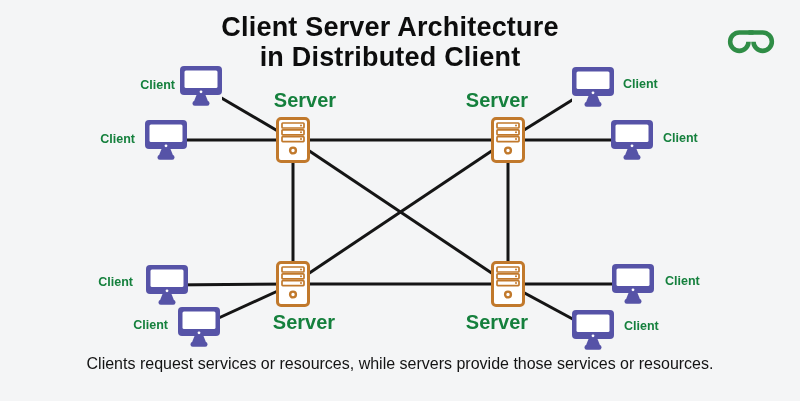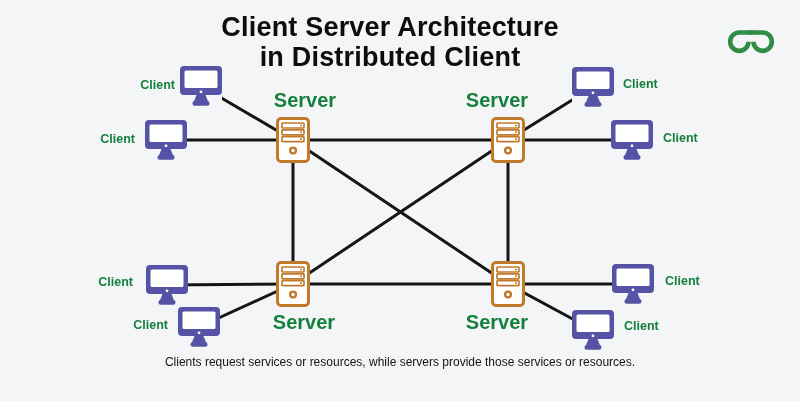--- a/index.html
+++ b/index.html
@@ -33,21 +33,21 @@
   }
   .client-label { font-size: 12.5px; }
   .server-label { font-size: 20px; }
   .anchor-right { transform: translate(-100%, -50%); }
   .anchor-left  { transform: translate(0, -50%); }
   .anchor-above { transform: translate(-50%, -100%); }
   .anchor-below { transform: translate(-50%, 0); }
   .caption {
     position: absolute; top: 355px; left: 0; width: 800px;
     text-align: center; color: #141414;
-    font-size: 12px; font-weight: 400;
+    font-size: 16px; font-weight: 400;
     z-index: 3;
   }
 </style>
 </head>
 <body>
 
 <div class="canvas">
 
   <svg width="0" height="0" style="position:absolute">
     <defs>

